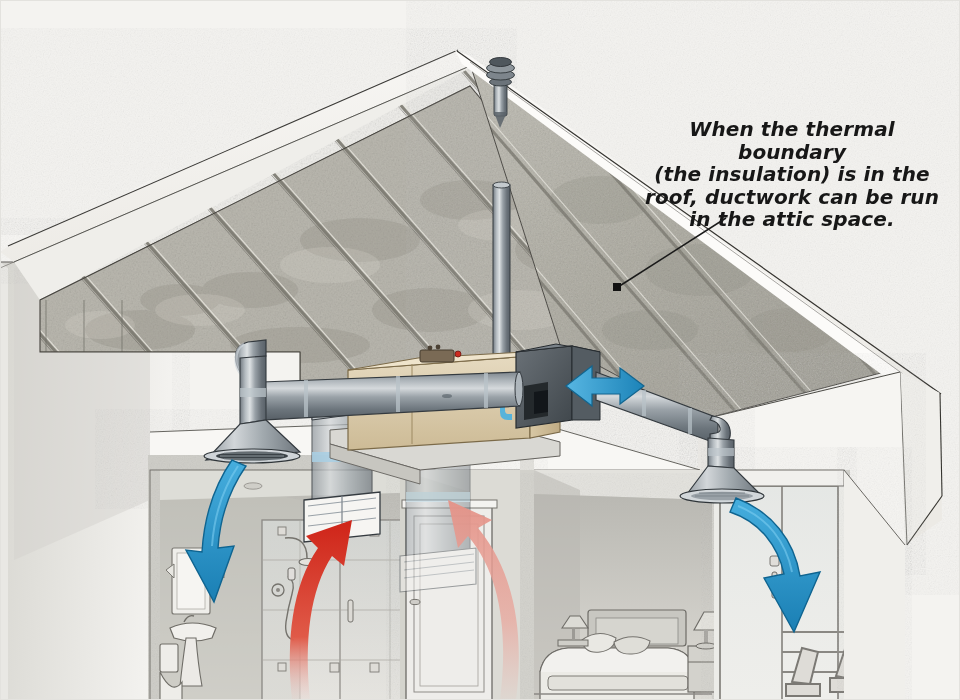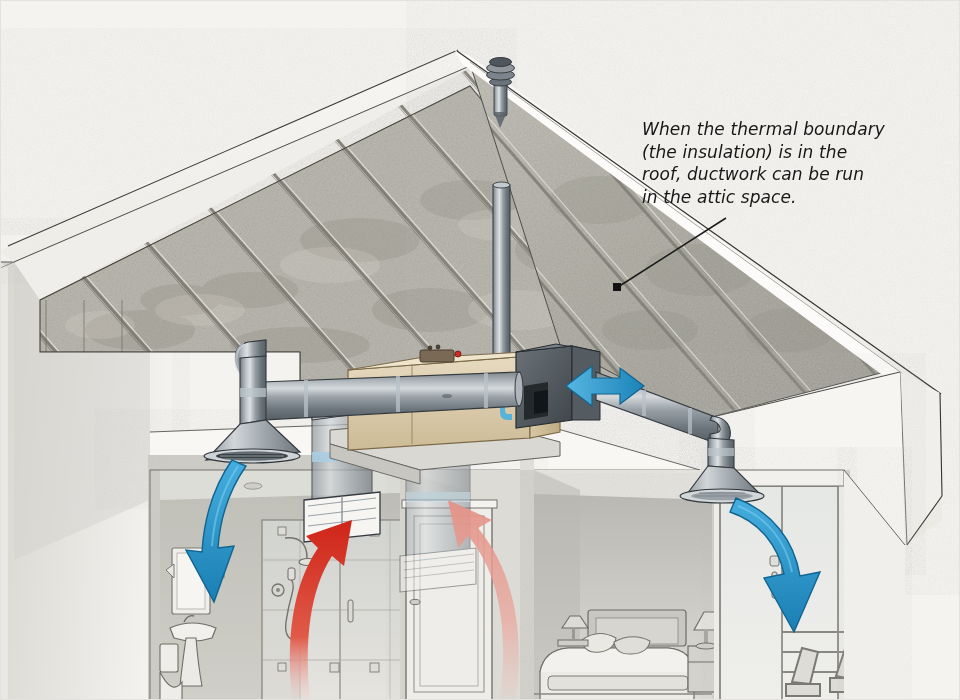--- a/index.html
+++ b/index.html
@@ -5,25 +5,25 @@
 <style>
   html,body{margin:0;padding:0;background:#ffffff;}
   body{font-family:"DejaVu Sans",sans-serif;}
   #stage{position:relative;width:960px;height:700px;overflow:hidden;
          background:#f4f3f0;}
   #art{position:absolute;left:0;top:0;width:960px;height:700px;}
   .caption{
     position:absolute;
     right:18px; top:118px;
     width:300px;
-    text-align:left;
+    text-align:center;
     font-family:"DejaVu Sans",sans-serif;
     font-style:italic;
-    font-weight:400;
-    font-size:17px;
+    font-weight:700;
+    font-size:20px;
     line-height:22.5px;
     color:#171717;
     letter-spacing:.1px;
     white-space:pre-line;
     pointer-events:none;
   }
 </style>
 </head>
 <body>
 

